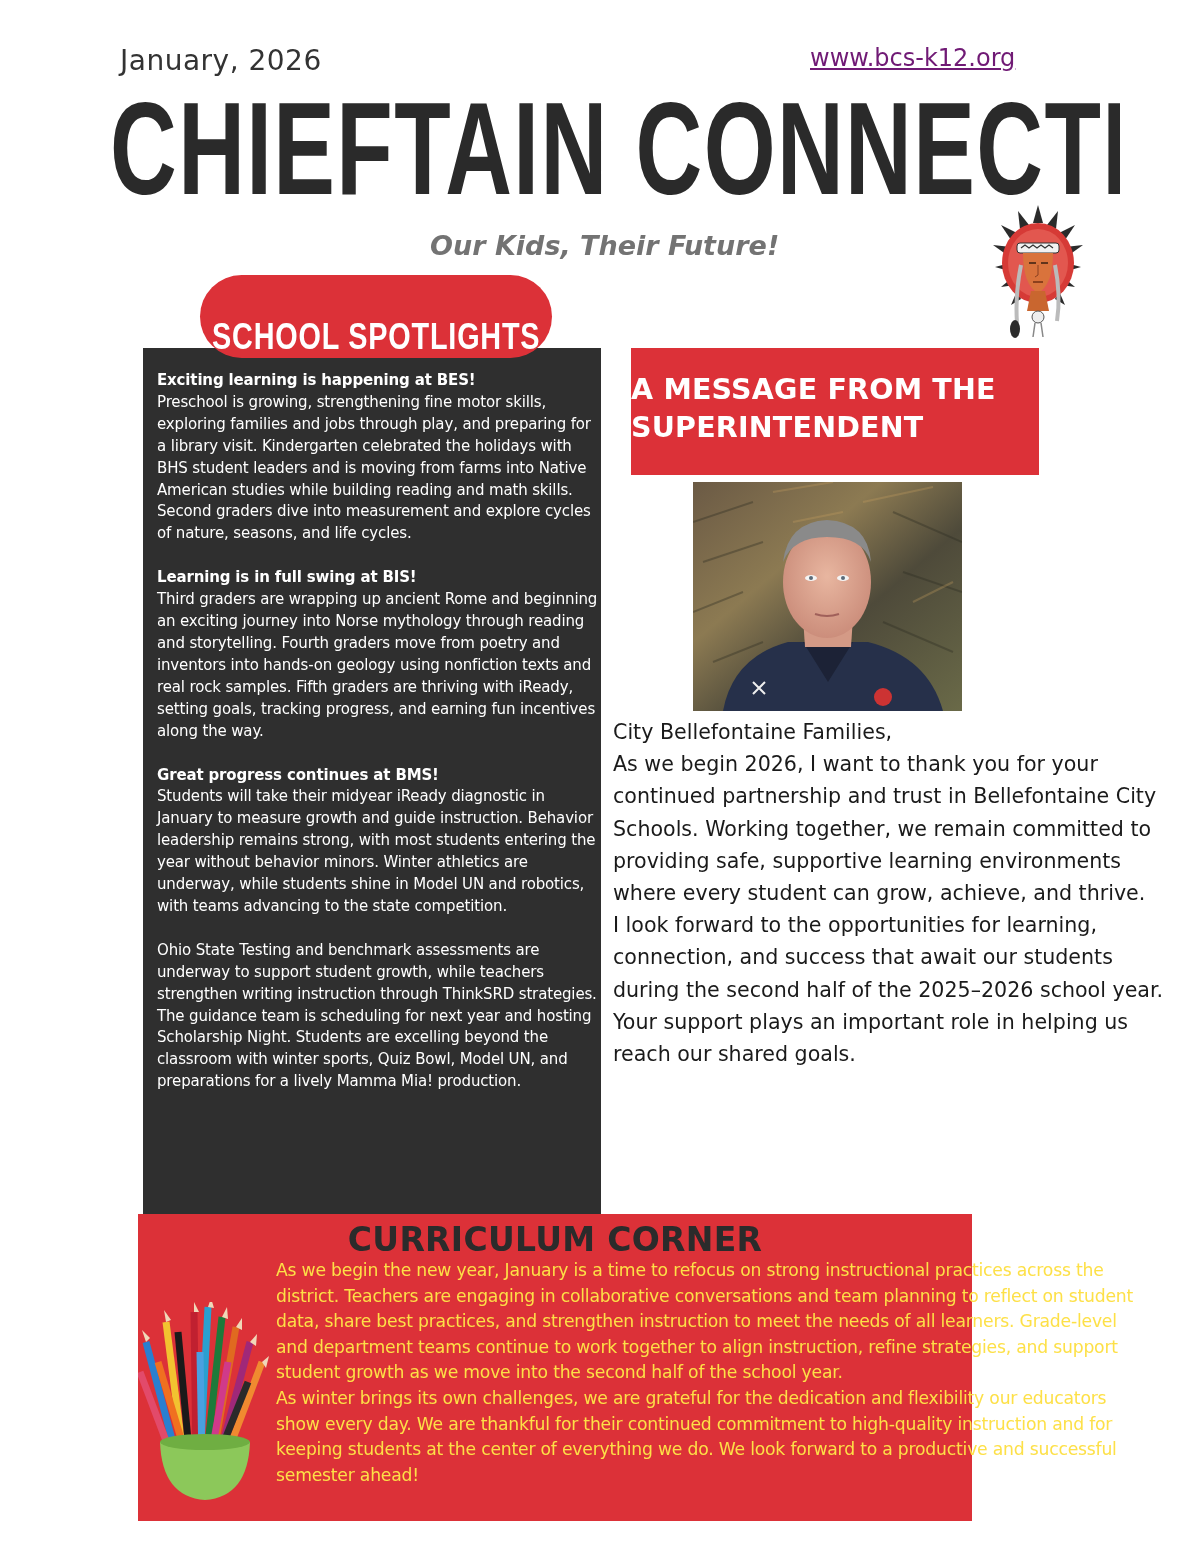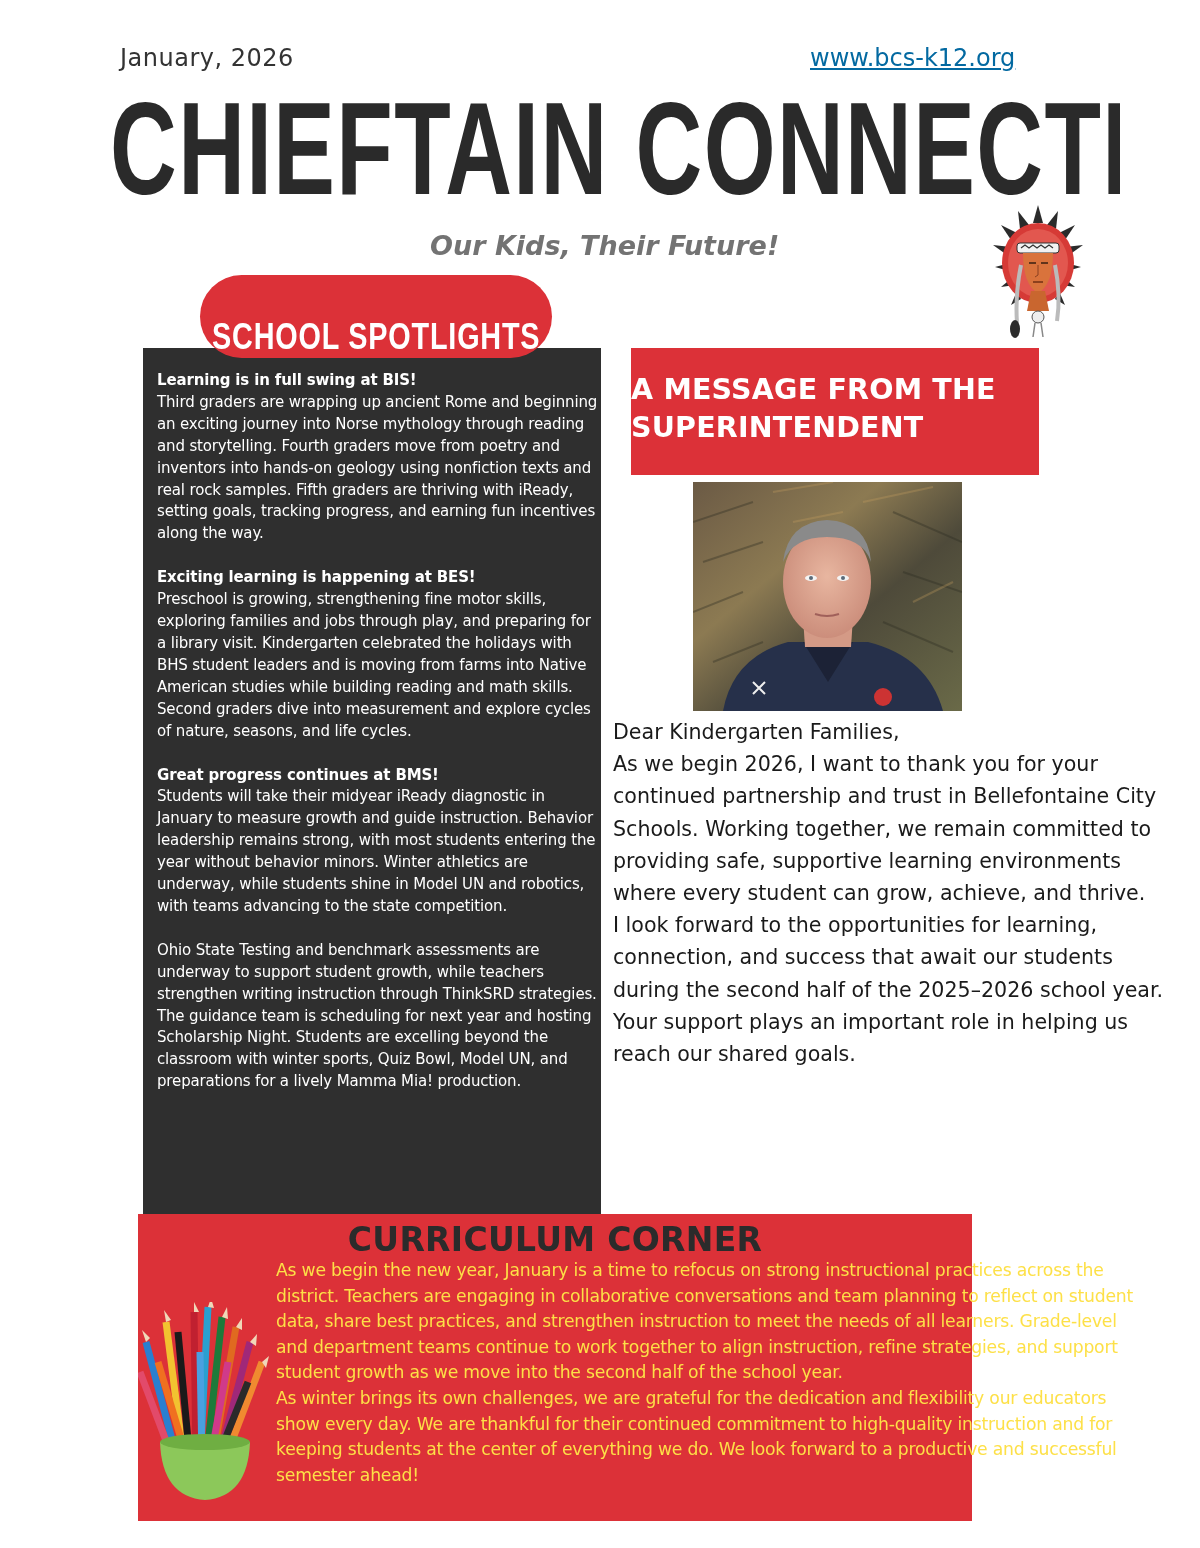--- a/index.html
+++ b/index.html
@@ -1,20 +1,20 @@
 <!DOCTYPE html>
 <html><head>
   <meta charset="utf-8">
   <style>
     * { box-sizing: border-box; margin: 0; padding: 0; }
     html, body { width: 1200px; height: 1548px; background: #ffffff; overflow: hidden; }
     body { position: relative; font-family: "DejaVu Sans", sans-serif; color: #222; }
 
-    .date { position: absolute; left: 120px; top: 44px; font-size: 24px; color: #333; letter-spacing: 0.5px; font-family: "DejaVu Sans", sans-serif; }
-    .url { position: absolute; left: 810px; top: 44px; font-size: 24px; color: #0369a1; text-decoration: underline; font-family: "DejaVu Sans", sans-serif; }
+    .date { position: absolute; left: 120px; top: 44px; font-size: 28px; color: #333; letter-spacing: 0.5px; font-family: "DejaVu Sans", sans-serif; }
+    .url { position: absolute; left: 810px; top: 44px; font-size: 24px; color: #701a75; text-decoration: underline; font-family: "DejaVu Sans", sans-serif; }
 
     .masthead { position: absolute; left: 110px; top: 86px; width: 1010px; height: 125px; overflow: hidden; }
     .masthead span { display: block; font-family: "Liberation Sans", sans-serif; font-weight: bold; font-size: 132px; line-height: 125px; color: #2a2a2a; transform: scaleX(0.70); transform-origin: left top; white-space: nowrap; letter-spacing: 2px; }
 
     .tagline { position: absolute; left: 430px; top: 230px; font-family: "DejaVu Sans", sans-serif; font-style: italic; font-weight: bold; font-size: 27px; color: #737373; }
 
     .mascot { position: absolute; left: 993px; top: 205px; width: 90px; height: 138px; }
 
     .spot-pill { position: absolute; left: 200px; top: 275px; width: 352px; height: 83px; background: #dc3138; border-radius: 42px; z-index: 2; display: flex; align-items: flex-end; justify-content: center; }
     .spot-pill span { font-family: "Liberation Sans", sans-serif; font-weight: bold; font-size: 36px; color: #fff; transform: scaleX(0.8); white-space: nowrap; letter-spacing: 1px; }
@@ -85,26 +85,26 @@
     <path d="M42 118 l-2 14 M48 118 l2 14" stroke="#888" stroke-width="1.5"></path>
   </g>
 </svg>
 
 <div class="spot-pill">
   <span>SCHOOL SPOTLIGHTS</span>
 </div>
 
 <div class="spot-box">
   <div class="spot-section">
+    <div class="head">Exciting learning is happening at BES!</div>
+    <div>Preschool is growing, strengthening fine motor skills, exploring families and jobs through play, and preparing for a library visit. Kindergarten celebrated the holidays with BHS student leaders and is moving from farms into Native American studies while building reading and math skills. Second graders dive into measurement and explore cycles of nature, seasons, and life cycles.</div>
+  </div>
+  <div class="spot-section">
     <div class="head">Learning is in full swing at BIS!</div>
     <div>Third graders are wrapping up ancient Rome and beginning an exciting journey into Norse mythology through reading and storytelling. Fourth graders move from poetry and inventors into hands-on geology using nonfiction texts and real rock samples. Fifth graders are thriving with iReady, setting goals, tracking progress, and earning fun incentives along the way.</div>
-  </div>
-  <div class="spot-section">
-    <div class="head">Exciting learning is happening at BES!</div>
-    <div>Preschool is growing, strengthening fine motor skills, exploring families and jobs through play, and preparing for a library visit. Kindergarten celebrated the holidays with BHS student leaders and is moving from farms into Native American studies while building reading and math skills. Second graders dive into measurement and explore cycles of nature, seasons, and life cycles.</div>
   </div>
   <div class="spot-section">
     <div class="head">Great progress continues at BMS!</div>
     <div>Students will take their midyear iReady diagnostic in January to measure growth and guide instruction. Behavior leadership remains strong, with most students entering the year without behavior minors. Winter athletics are underway, while students shine in Model UN and robotics, with teams advancing to the state competition.</div>
   </div>
   <div class="spot-section">
     <div>Ohio State Testing and benchmark assessments are underway to support student growth, while teachers strengthen writing instruction through ThinkSRD strategies. The guidance team is scheduling for next year and hosting Scholarship Night. Students are excelling beyond the classroom with winter sports, Quiz Bowl, Model UN, and preparations for a lively Mamma Mia! production.</div>
   </div>
 </div>
 
@@ -141,21 +141,21 @@
   <ellipse cx="118" cy="96" rx="6" ry="3" fill="#f4f4f4"></ellipse>
   <ellipse cx="150" cy="96" rx="6" ry="3" fill="#f4f4f4"></ellipse>
   <circle cx="118" cy="96" r="2" fill="#5a6a78"></circle>
   <circle cx="150" cy="96" r="2" fill="#5a6a78"></circle>
   <path d="M122 132 Q134 136 146 132" stroke="#a0605a" stroke-width="2" fill="none"></path>
   <path d="M60 212 l6 -6 l6 6 M60 200 l6 6 l6 -6" stroke="#eee" stroke-width="2" fill="none"></path>
   <circle cx="190" cy="215" r="9" fill="#c33"></circle>
 </svg>
 
 <div class="letter">
-  <div>Dear Kindergarten Families,</div>
+  <div>City Bellefontaine Families,</div>
   <div>As we begin 2026, I want to thank you for your continued partnership and trust in Bellefontaine City Schools. Working together, we remain committed to providing safe, supportive learning environments where every student can grow, achieve, and thrive.</div>
   <div>I look forward to the opportunities for learning, connection, and success that await our students during the second half of the 2025–2026 school year. Your support plays an important role in helping us reach our shared goals.</div>
 </div>
 
 <div class="curr-box">
   <div class="curr-title">CURRICULUM CORNER</div>
 
   <svg class="pencils" viewBox="0 0 134 200">
     <g stroke-width="7" stroke-linecap="butt">
       <line x1="40" y1="160" x2="8" y2="40" stroke="#2a7fd0"></line>

